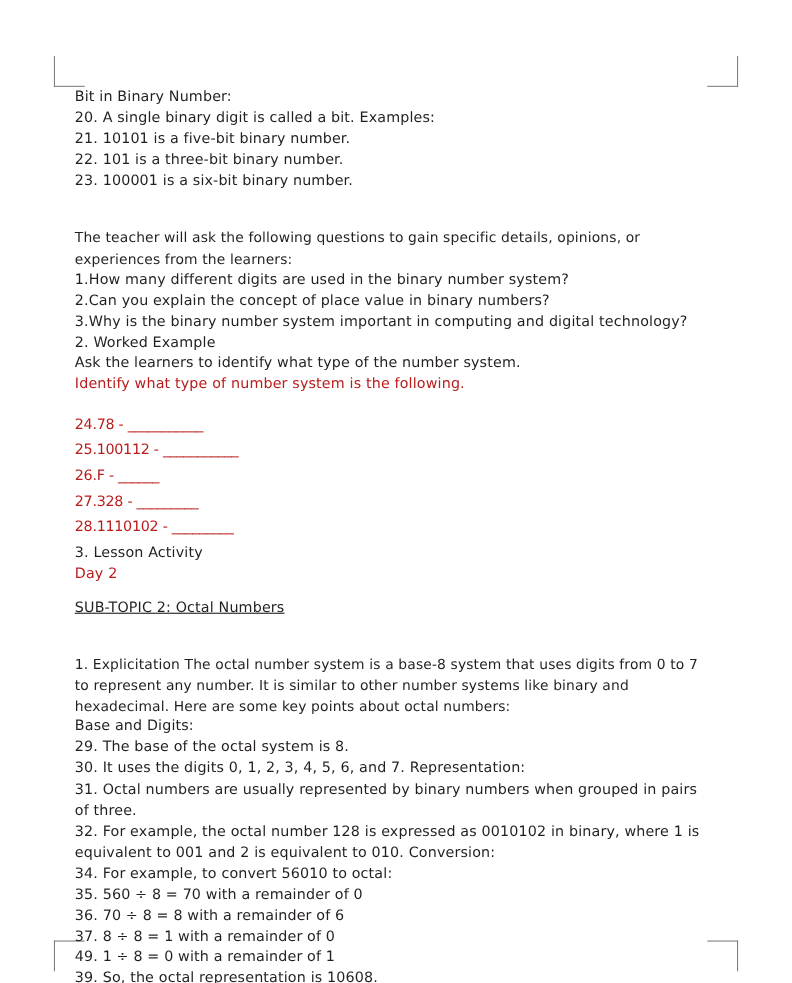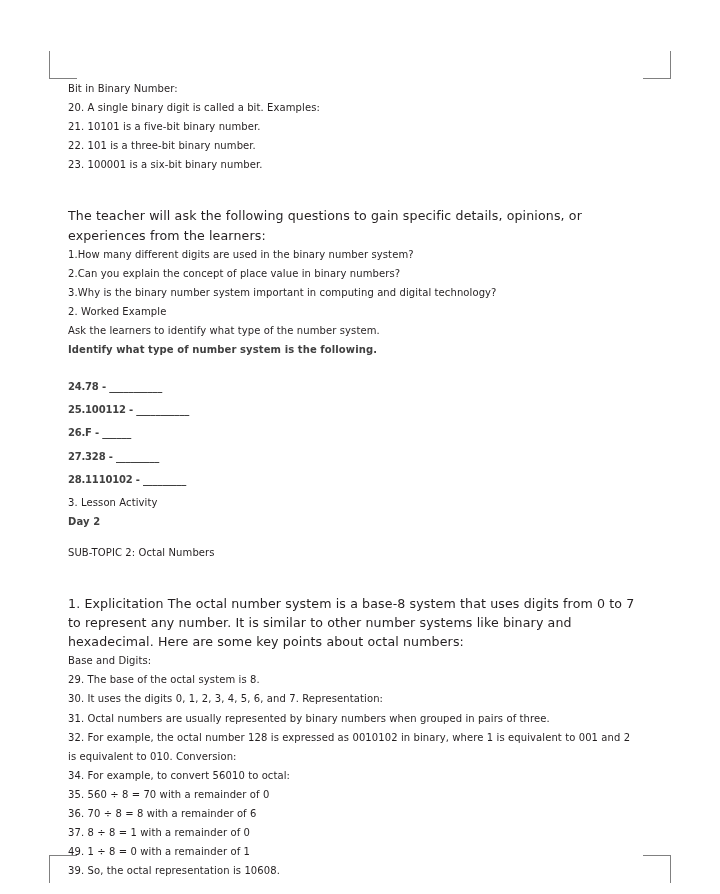--- a/index.html
+++ b/index.html
@@ -30,41 +30,41 @@
 
   
   .body {
     position: absolute;
     left: 68px;
     top: 79px;
     width: 570px;
   }
 
   .ln {
-    font-size: 10px;
+    font-size: 13px;
     line-height: 19.1px;
     color: #231f20;
     letter-spacing: 0.01em;
     white-space: normal;
   }
-  .ln.b { font-weight: 700; color: #404040; }
+  .ln.b { font-weight: 400; color: #b91c1c; }
 
   
   .para {
     font-size: 12.6px;
     line-height: 19.1px;
     color: #231f20;
     letter-spacing: 0.01em;
     margin-top: 32px;
   }
 
   
   .gap-lg { margin-top: 18px; }
   .gap-md { margin-top: 4px; }
-  .gap-sm { margin-top: 12px; }
+  .gap-sm { margin-top: 12px; text-decoration: underline; }
 
   .blank { letter-spacing: -0.02em; }
 </style>
 </head>
 <body>
 
 <div class="page">
 
   <div class="crop crop-tl"></div>
   <div class="crop crop-tr"></div>

